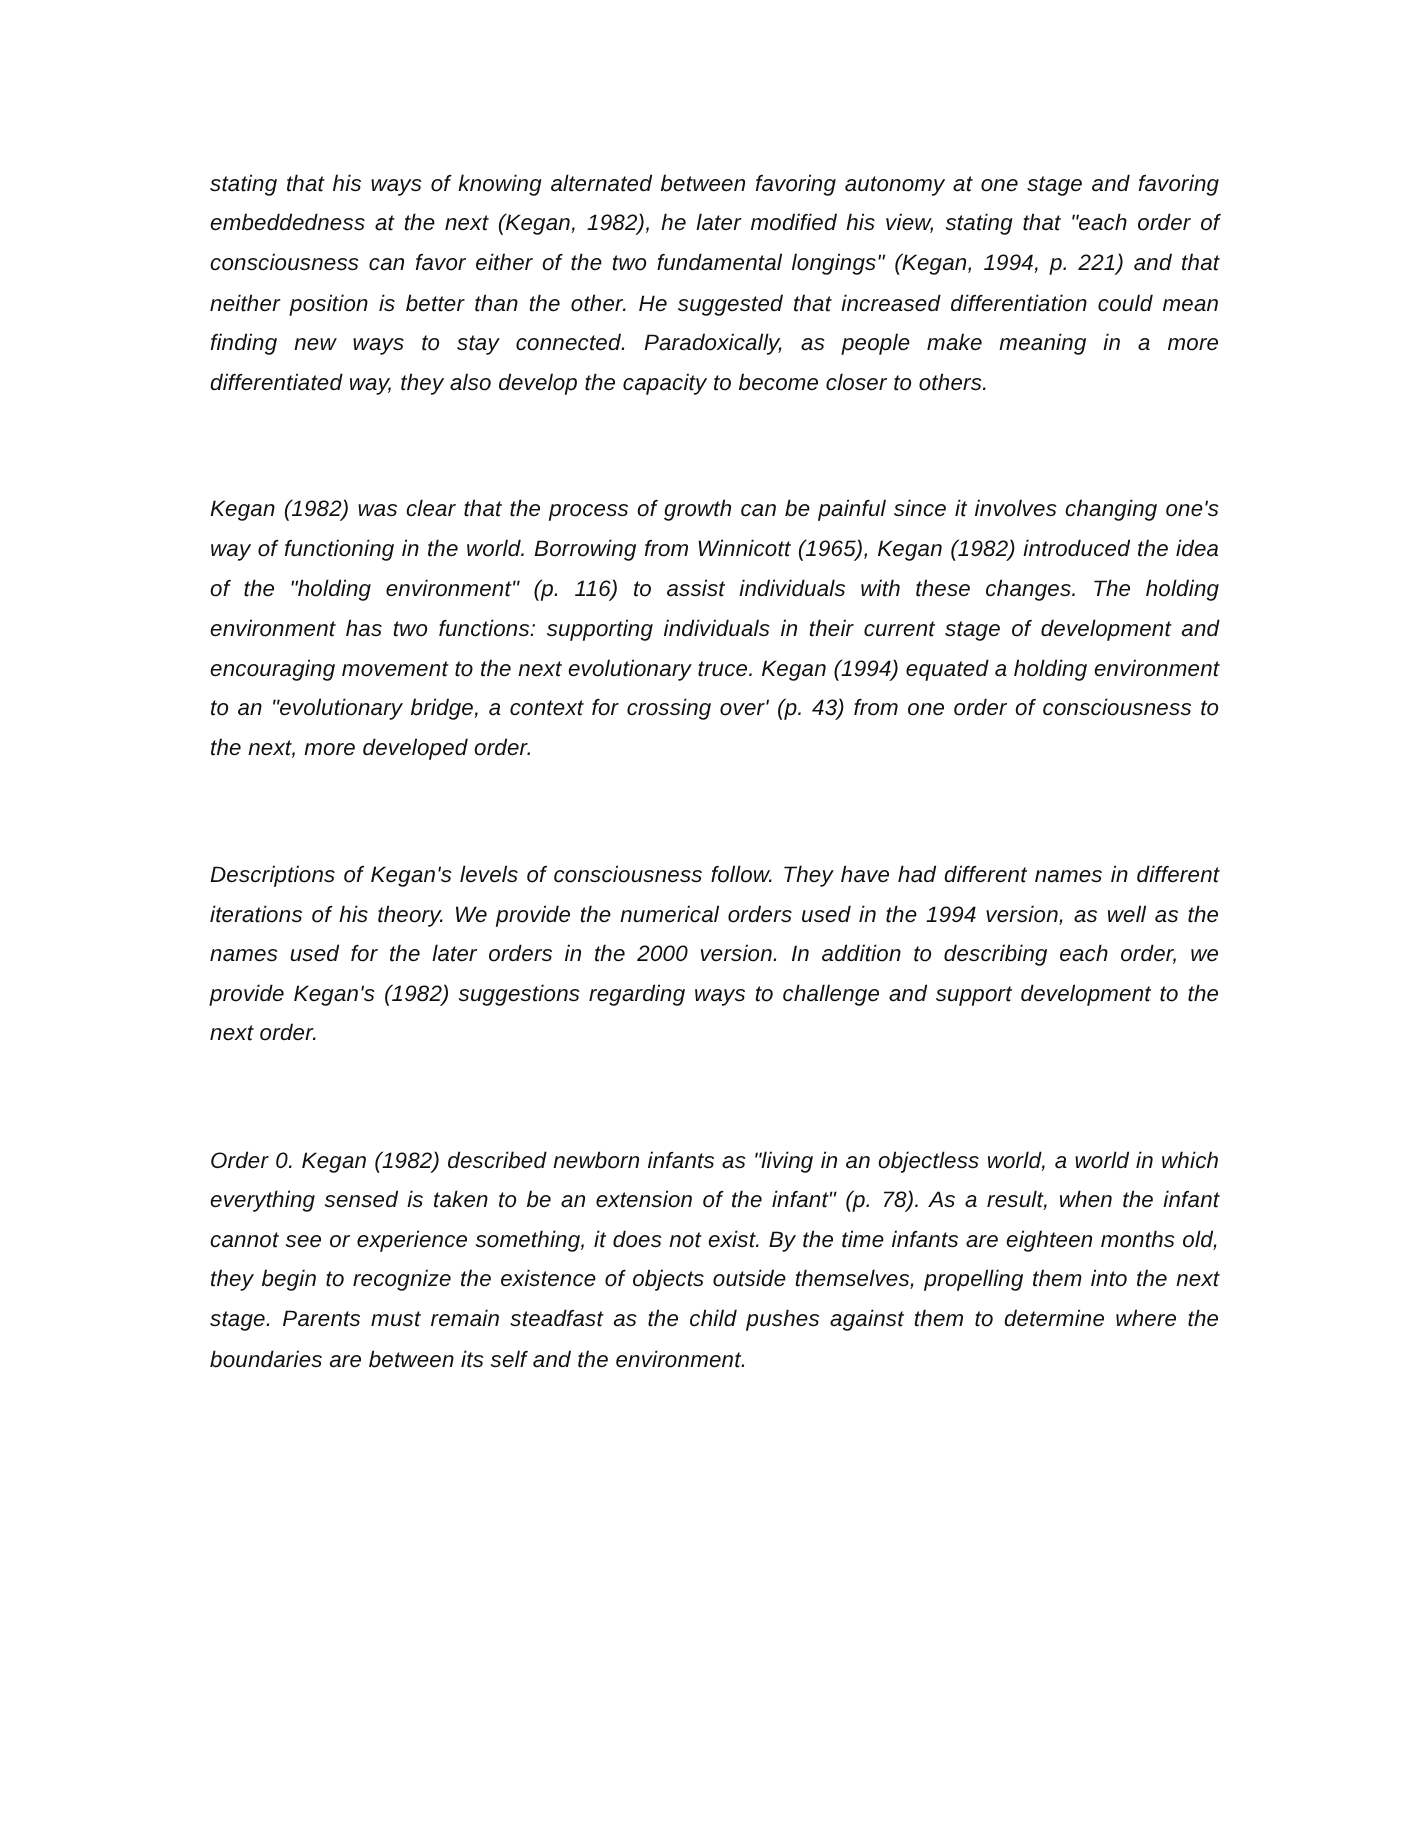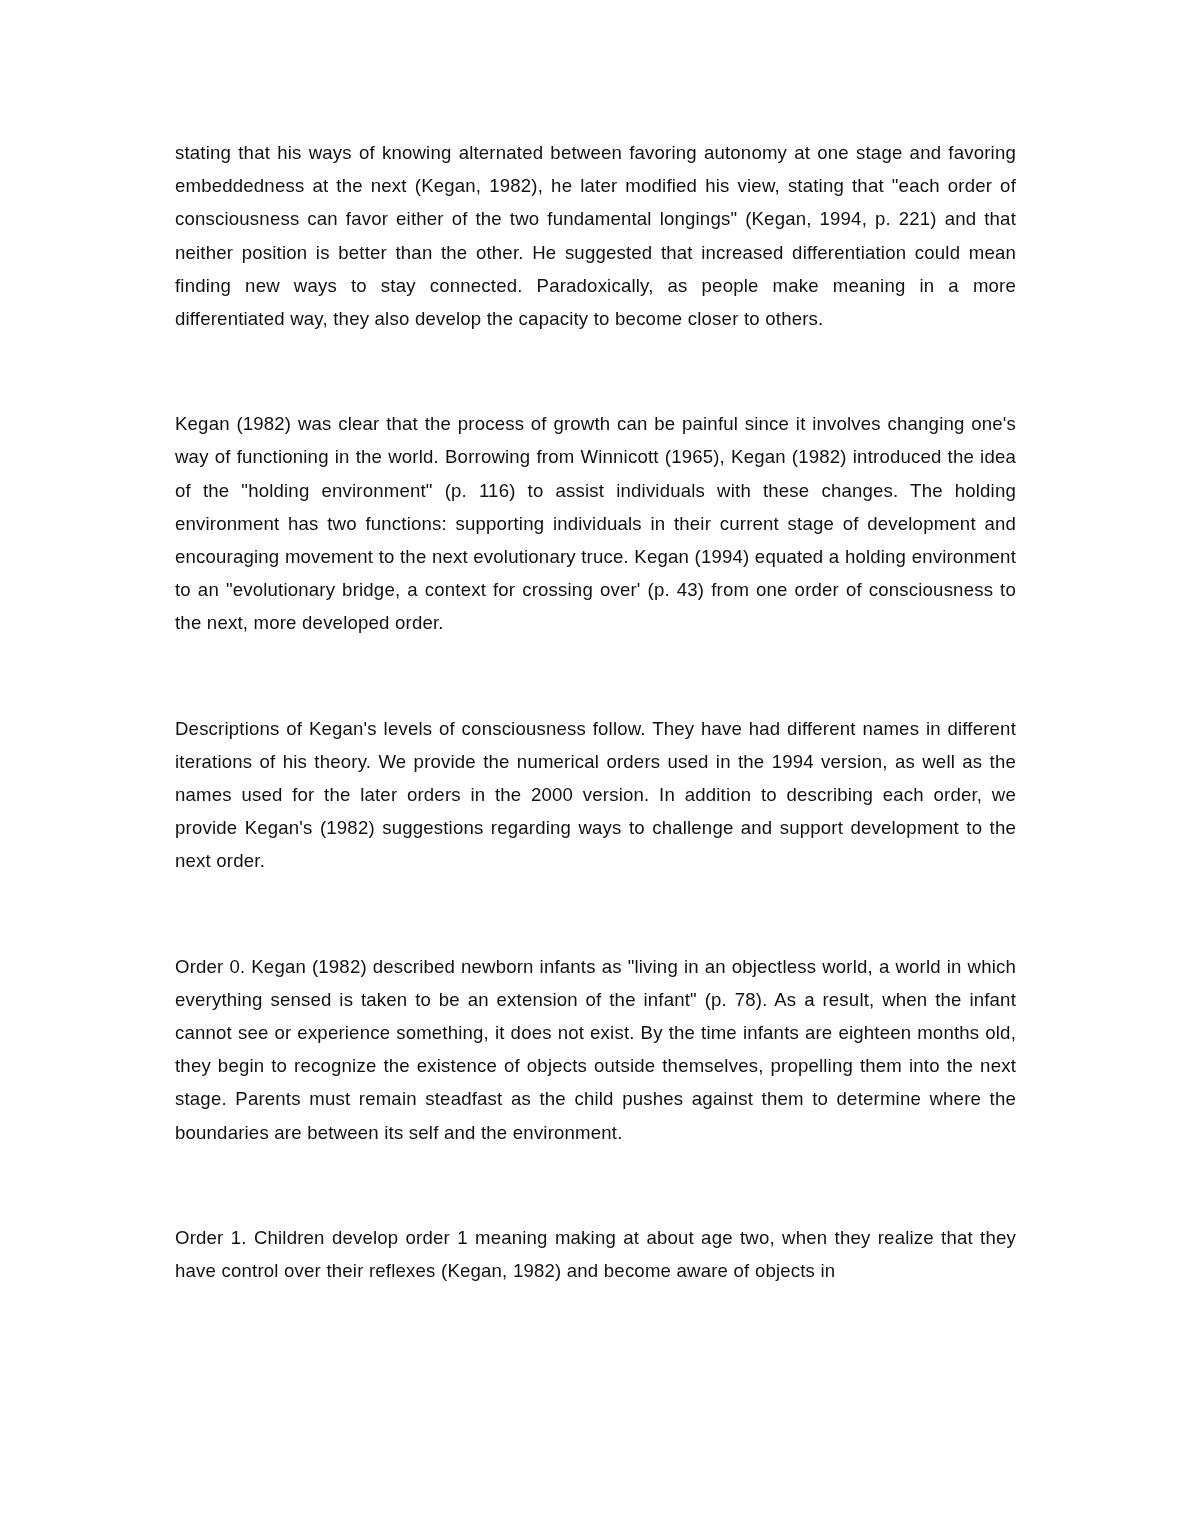--- a/index.html
+++ b/index.html
@@ -21,20 +21,21 @@
     height: 1540px;
     background: #ffffff;
     box-sizing: border-box;
     overflow: hidden;
   }
   .text-column {
     position: absolute;
     left: 175px;
     top: 136px;
     width: 841px;
+    font-style: italic;
   }
   p.body-par {
     margin: 0 0 72px 0;
     font-size: 18.6px;
     line-height: 33.2px;
     text-align: justify;
     text-justify: inter-word;
     letter-spacing: 0.01em;
     word-spacing: 0.005em;
     color: #111111;
@@ -57,16 +58,15 @@
   <div class="text-column">
 
     <p class="body-par">stating that his ways of knowing alternated between favoring autonomy at one stage and favoring embeddedness at the next (Kegan, 1982), he later modified his view, stating that "each order of consciousness can favor either of the two fundamental longings" (Kegan, 1994, p. 221) and that neither position is better than the other. He suggested that increased differentiation could mean finding new ways to stay connected. Paradoxically, as people make meaning in a more differentiated way, they also develop the capacity to become closer to others.</p>
 
     <p class="body-par">Kegan (1982) was clear that the process of growth can be painful since it involves changing one's way of functioning in the world. Borrowing from Winnicott (1965), Kegan (1982) introduced the idea of the "holding environment" (p. 116) to assist individuals with these changes. The holding environment has two functions: supporting individuals in their current stage of development and encouraging movement to the next evolutionary truce. Kegan (1994) equated a holding environment to an "evolutionary bridge, a context for crossing over' (p. 43) from one order of consciousness to the next, more developed order.</p>
 
     <p class="body-par">Descriptions of Kegan's levels of consciousness follow. They have had different names in different iterations of his theory. We provide the numerical orders used in the 1994 version, as well as the names used for the later orders in the 2000 version. In addition to describing each order, we provide Kegan's (1982) suggestions regarding ways to challenge and support development to the next order.</p>
 
     <p class="body-par">Order 0. Kegan (1982) described newborn infants as "living in an objectless world, a world in which everything sensed is taken to be an extension of the infant" (p. 78). As a result, when the infant cannot see or experience something, it does not exist. By the time infants are eighteen months old, they begin to recognize the existence of objects outside themselves, propelling them into the next stage. Parents must remain steadfast as the child pushes against them to determine where the boundaries are between its self and the environment.</p>
 
-    <p class="body-par truncated">Order 1. Children develop order 1 meaning making at about age two, when they realize that they have control over their reflexes (Kegan, 1982) and become aware of objects in</p>
 
   </div>
 </div>
 
 </body></html>

